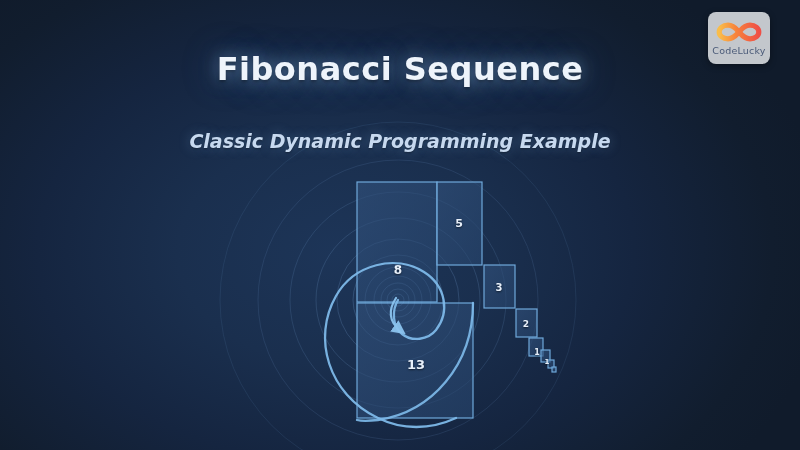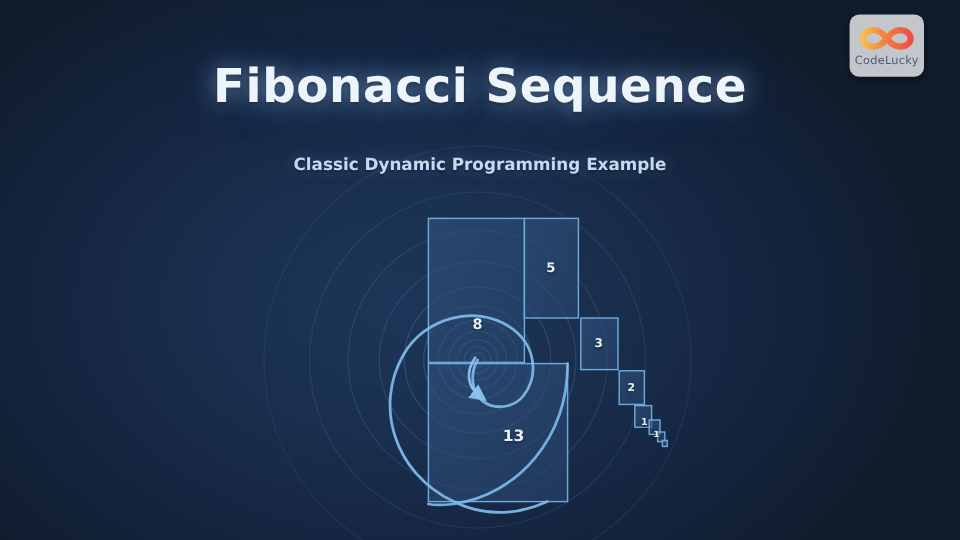--- a/index.html
+++ b/index.html
@@ -24,27 +24,27 @@
   }
   #logo .mark{width:46px;height:22px;display:block;}
   #logo .brand{
     font-family:"DejaVu Sans", sans-serif;
     font-size:9.5px;color:#4a5a78;letter-spacing:.2px;margin-top:2px;
   }
   
   #title{
     position:absolute;left:0;top:50px;width:800px;text-align:center;
     font-family:"DejaVu Sans", sans-serif;
-    font-size:39px;font-weight:bold;color:#eef4fb;letter-spacing:.5px;
+    font-size:32px;font-weight:bold;color:#eef4fb;letter-spacing:.5px;
     text-shadow:0 0 18px rgba(150,195,240,.55),0 0 38px rgba(110,165,225,.35),0 2px 3px rgba(0,0,0,.45);
   }
   #subtitle{
     position:absolute;left:0;top:130px;width:800px;text-align:center;
     font-family:"DejaVu Sans", sans-serif;
-    font-size:14px;font-weight:bold;color:#c7d9ef;
+    font-size:19px;font-style:italic;font-weight:bold;color:#c7d9ef;
     text-shadow:0 0 12px rgba(130,180,230,.35),0 1px 2px rgba(0,0,0,.4);
   }
   
   #diagram{position:absolute;left:0;top:0;width:800px;height:450px;}
   .fib-label{
     position:absolute;
     font-family:"DejaVu Sans", sans-serif;
     font-weight:bold;color:#e8f0fa;
     text-shadow:0 1px 2px rgba(0,0,0,.55);
     transform:translate(-50%,-50%);
@@ -109,21 +109,21 @@
       <path d="M 473 303
                C 473 365, 432 412, 378 420
                C 369 421, 361 421, 357 420"></path>
     </g>
 
     <g fill="none" stroke="#8cc4ef" stroke-width="2.2" stroke-linecap="round" marker-end="url(#arrowhead)" opacity="0.95">
       <path d="M 396 298 C 388 310, 389 322, 400 330"></path>
     </g>
   </svg>
 
-  <div class="fib-label" style="left:428px;top:364px;font-size:13px;">13</div>
+  <div class="fib-label" style="left:416px;top:364px;font-size:13px;">13</div>
   <div class="fib-label" style="left:398px;top:270px;font-size:12px;">8</div>
   <div class="fib-label" style="left:459px;top:223px;font-size:11px;">5</div>
   <div class="fib-label" style="left:499px;top:287px;font-size:10px;">3</div>
   <div class="fib-label" style="left:526px;top:324px;font-size:9px;">2</div>
   <div class="fib-label" style="left:537px;top:352px;font-size:8px;">1</div>
   <div class="fib-label" style="left:547px;top:362px;font-size:7px;">1</div>
 
   <div id="title">Fibonacci Sequence</div>
   <div id="subtitle">Classic Dynamic Programming Example</div>
 

